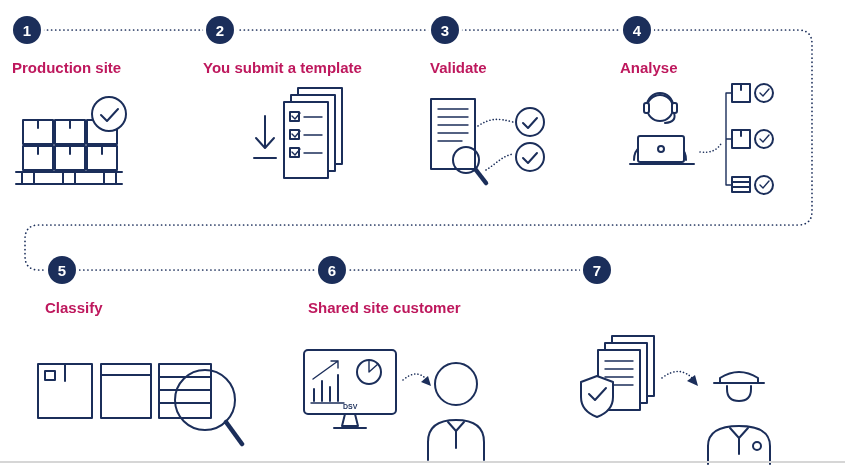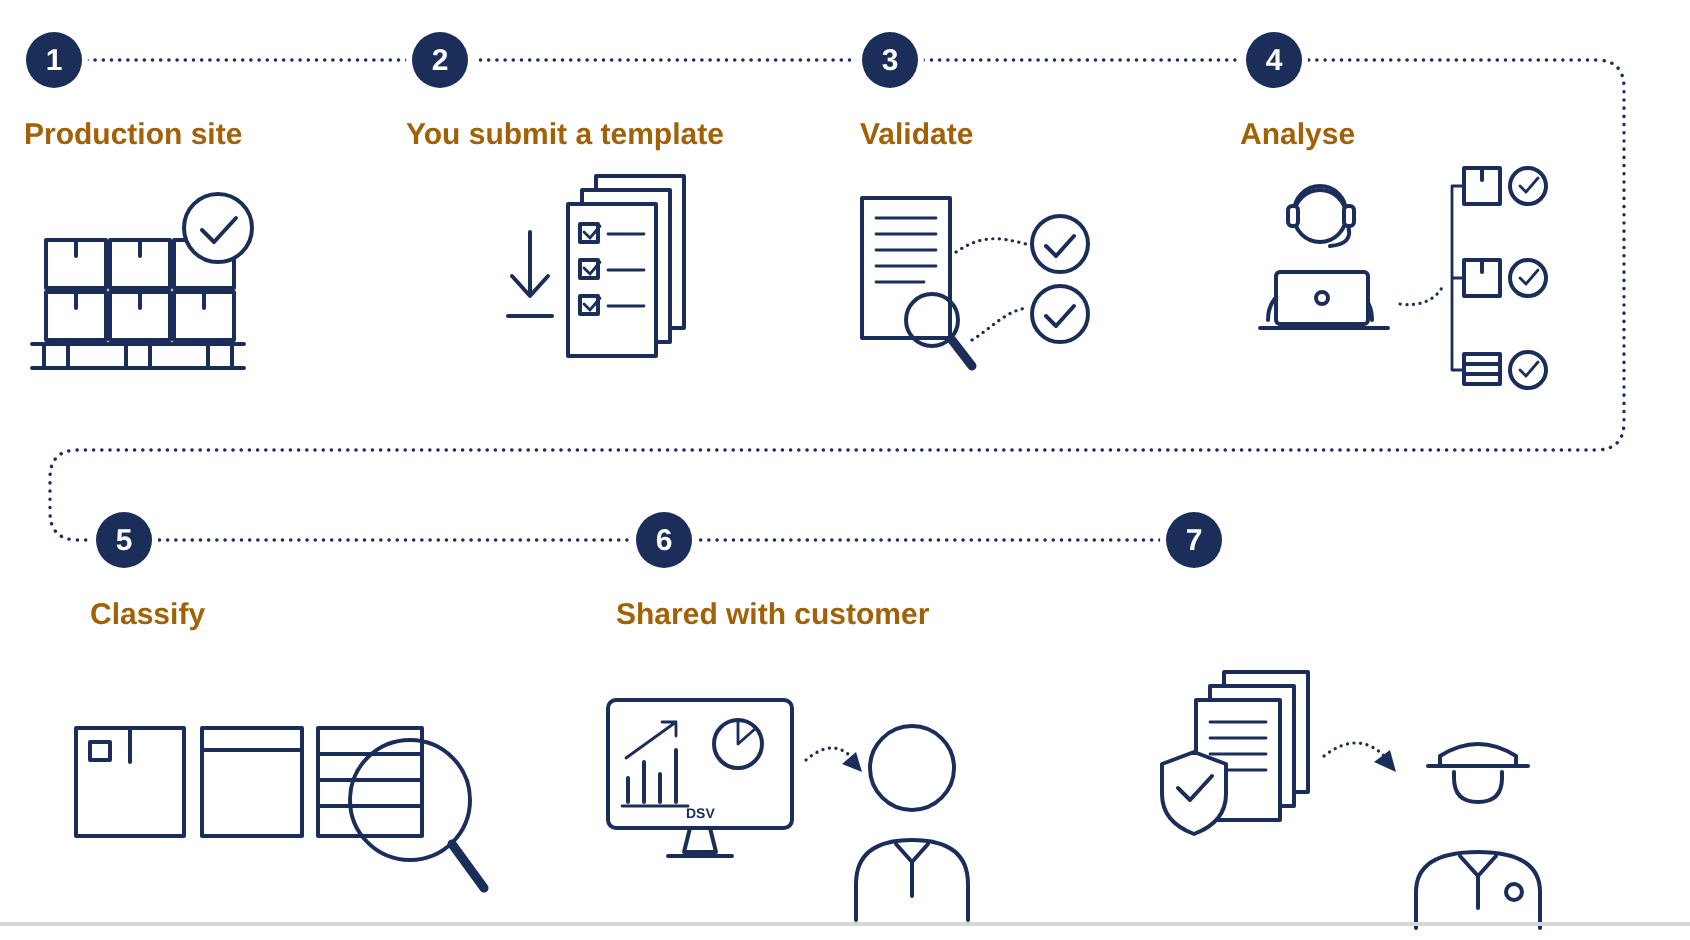--- a/index.html
+++ b/index.html
@@ -14,21 +14,21 @@
   .badge{
     position:absolute;z-index:3;
     width:28px;height:28px;border-radius:50%;
     background:#1b2e5a;color:#fff;
     font-size:15px;font-weight:bold;
     display:flex;align-items:center;justify-content:center;
     box-shadow:0 0 0 3px #fff;
   }
   .step-label{
     position:absolute;z-index:2;
-    color:#a16207;font-size:15px;font-weight:bold;line-height:19px;
+    color:#be185d;font-size:15px;font-weight:bold;line-height:19px;
   }
   .icon{position:absolute;z-index:1;}
   .icon .ln{fill:none;stroke:#1b2e5a;stroke-width:2;stroke-linecap:round;stroke-linejoin:round;}
   .icon .ln-thin{fill:none;stroke:#1b2e5a;stroke-width:1.4;stroke-linecap:round;}
   .icon .ln-thick{fill:none;stroke:#1b2e5a;stroke-width:4.5;stroke-linecap:round;}
   .icon .fillw{fill:#fff;}
   .icon .dot{fill:none;stroke:#1b2e5a;stroke-width:1.6;stroke-linecap:round;stroke-dasharray:0.1 3.2;}
   .icon .solid{fill:#1b2e5a;stroke:none;}
   .brand{font-size:7px;font-weight:bold;fill:#1b2e5a;stroke:none;font-family:"Liberation Sans",sans-serif;}
   .divider{
@@ -51,21 +51,21 @@
   <div class="badge" style="left:623px;top:16px">4</div>
   <div class="badge" style="left:48px;top:256px">5</div>
   <div class="badge" style="left:318px;top:256px">6</div>
   <div class="badge" style="left:583px;top:256px">7</div>
 
   <div class="step-label" style="left:12px;top:58px">Production site</div>
   <div class="step-label" style="left:203px;top:58px">You submit a template</div>
   <div class="step-label" style="left:430px;top:58px">Validate</div>
   <div class="step-label" style="left:620px;top:58px">Analyse</div>
   <div class="step-label" style="left:45px;top:298px">Classify</div>
-  <div class="step-label" style="left:308px;top:298px">Shared with customer</div>
+  <div class="step-label" style="left:308px;top:298px">Shared site customer</div>
 
   <svg class="icon" style="left:10px;top:90px" width="120" height="100" viewBox="0 0 120 100">
     <path class="ln" d="M6 82 H112 M6 94 H112 M12 82 V94 M24 82 V94 M53 82 V94 M65 82 V94 M94 82 V94 M106 82 V94"></path>
     <rect class="ln" x="13" y="56" width="30" height="24"></rect>
       <path class="ln" d="M28 56 V64"></path>
     <rect class="ln" x="45" y="56" width="30" height="24"></rect>
       <path class="ln" d="M60 56 V64"></path>
     <rect class="ln" x="77" y="56" width="30" height="24"></rect>
       <path class="ln" d="M92 56 V64"></path>
     <rect class="ln" x="13" y="30" width="30" height="24"></rect>

